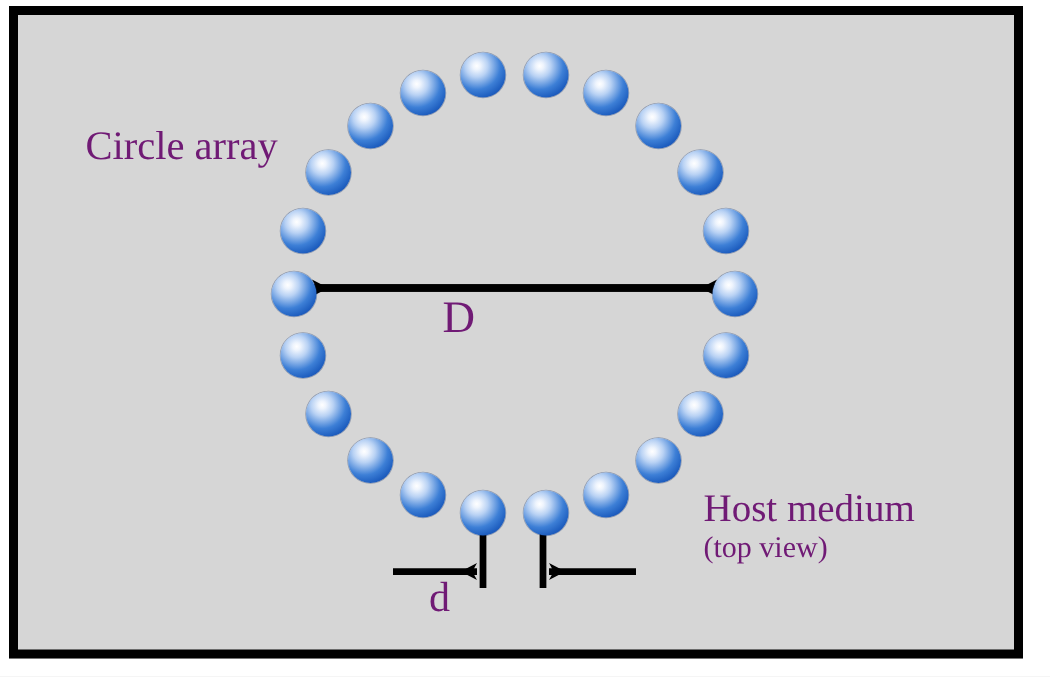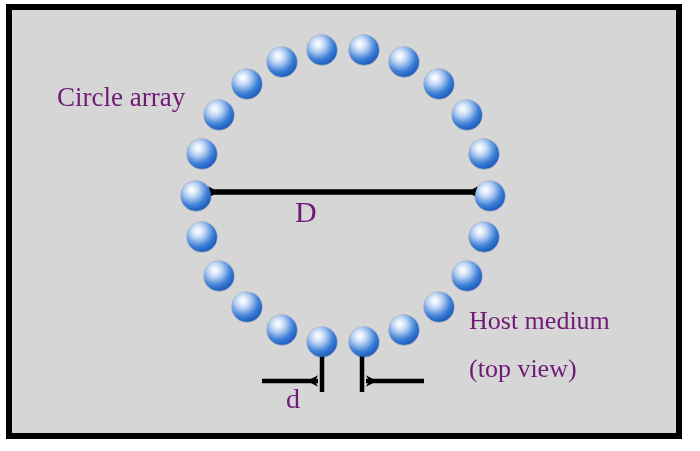--- a/index.html
+++ b/index.html
@@ -8,22 +8,22 @@
   #figure{position:absolute;left:0;top:0;width:700px;height:451px;}
   #frame{position:absolute;left:6px;top:4px;width:676px;height:435px;
          box-sizing:border-box;border:6px solid #000000;background:#d6d6d6;}
   #stage{position:absolute;left:0;top:0;width:700px;height:451px;}
   .sphere{position:absolute;border-radius:50%;
           background:radial-gradient(circle at 36% 30%,
              #ffffff 0%, #eef4fd 9%, #b9d2f4 26%, #3d7fd6 55%, #1f5fc0 74%, #1443a0 90%, #0d2f74 100%);
           box-shadow:0 0 0 0.5px rgba(10,40,100,0.35);}
   .label{position:absolute;color:#701a75;white-space:nowrap;line-height:1.06;}
   #label-circle-array{left:57px;top:83px;font-size:27px;}
-  #label-host{left:469px;top:307px;font-size:26px;}
-  #label-topview{left:469px;top:355px;font-size:26px;}
+  #label-host{left:469px;top:325px;font-size:26px;}
+  #label-topview{left:469px;top:355px;font-size:20px;}
   #label-D{left:295px;top:196px;font-size:30px;}
   #label-d{left:286px;top:384px;font-size:28px;}
   svg{position:absolute;left:0;top:0;width:700px;height:451px;overflow:visible;}
 </style>
 </head>
 <body>
 
 <div id="figure">
   <div id="frame"></div>
 

